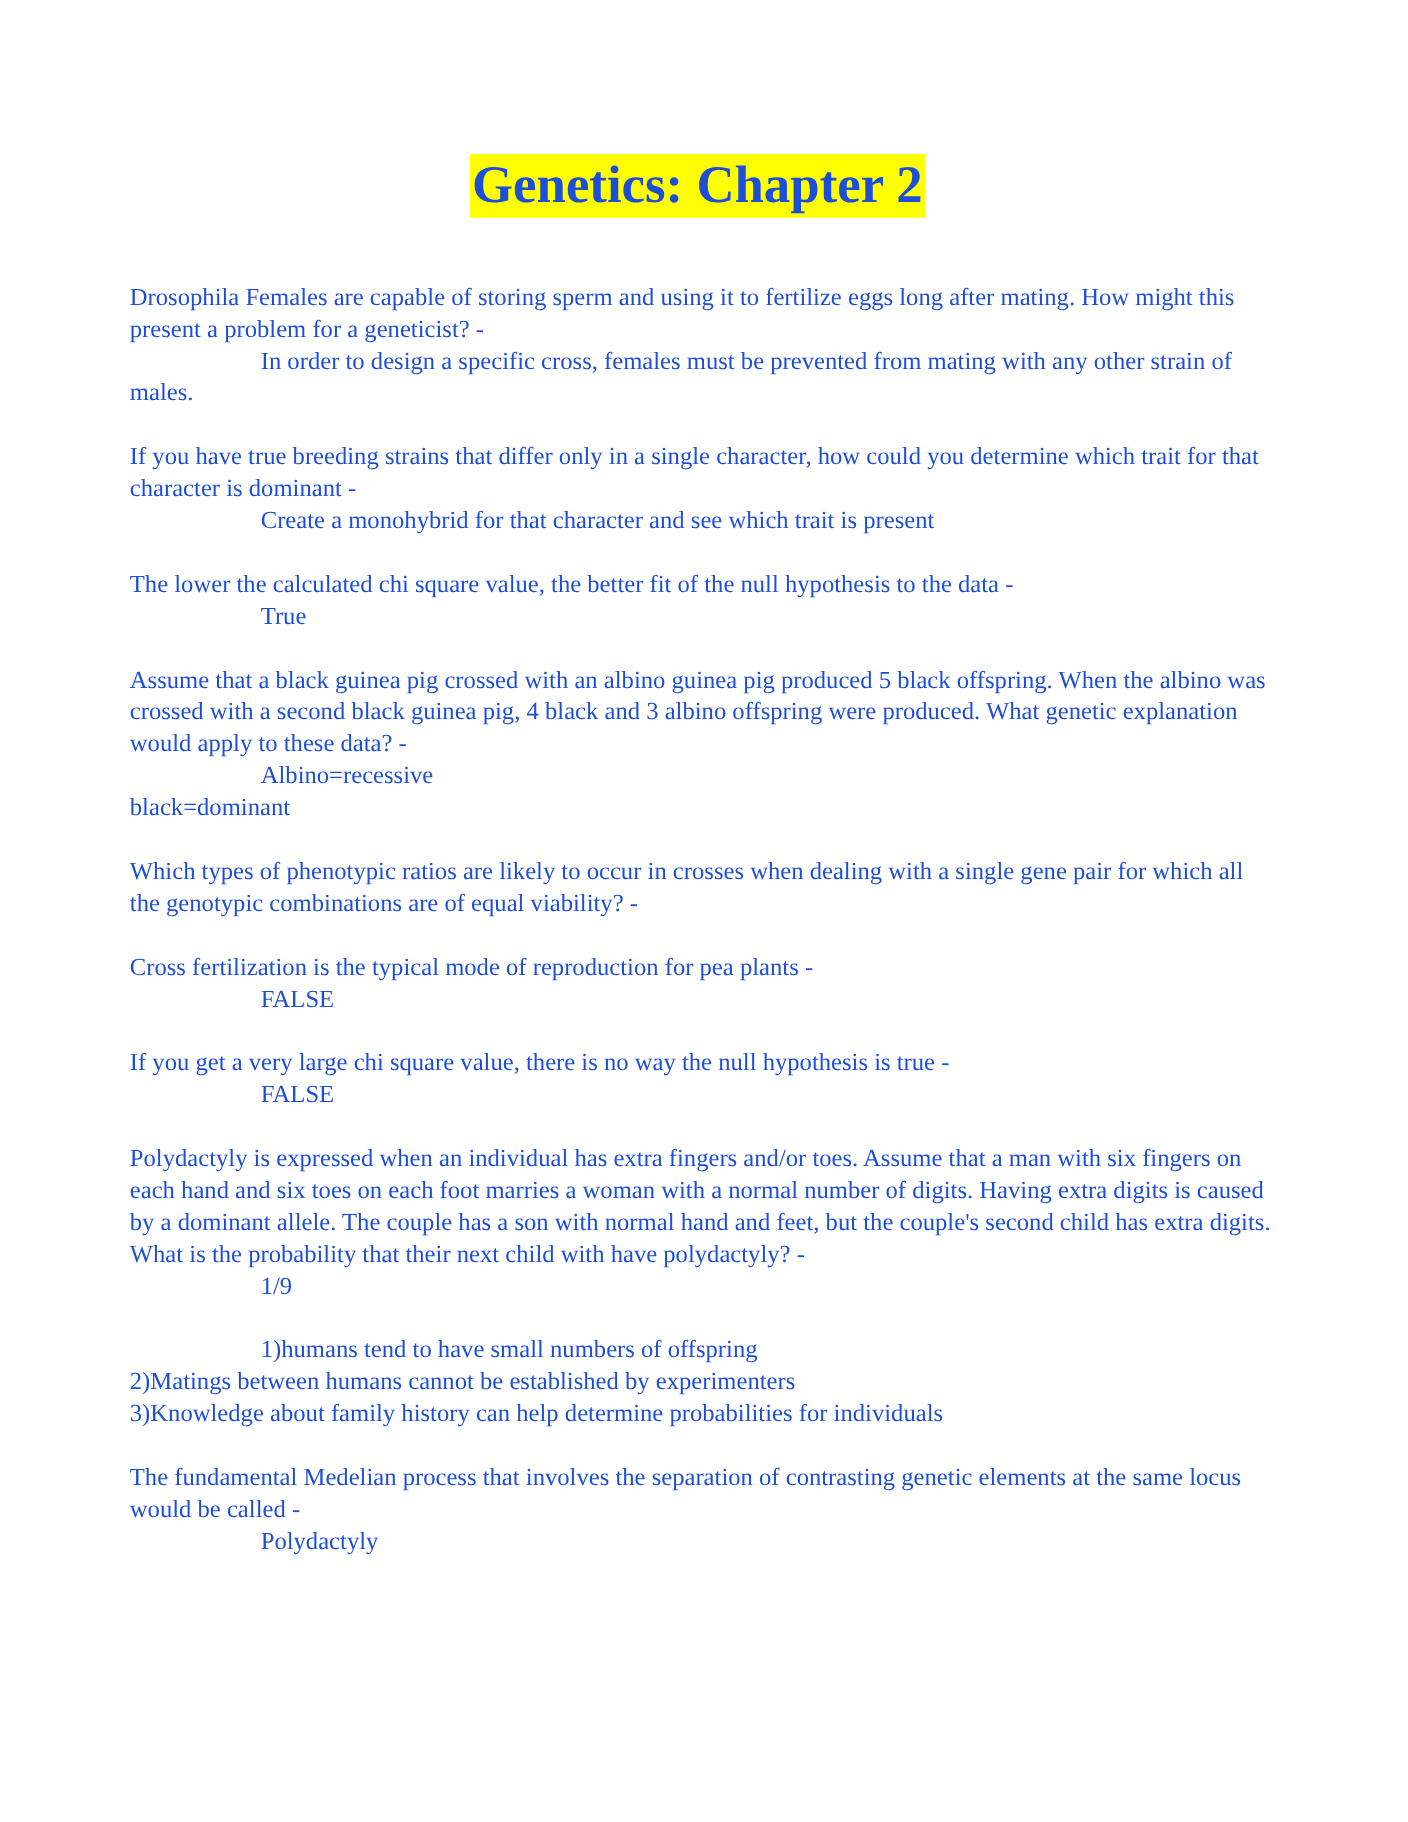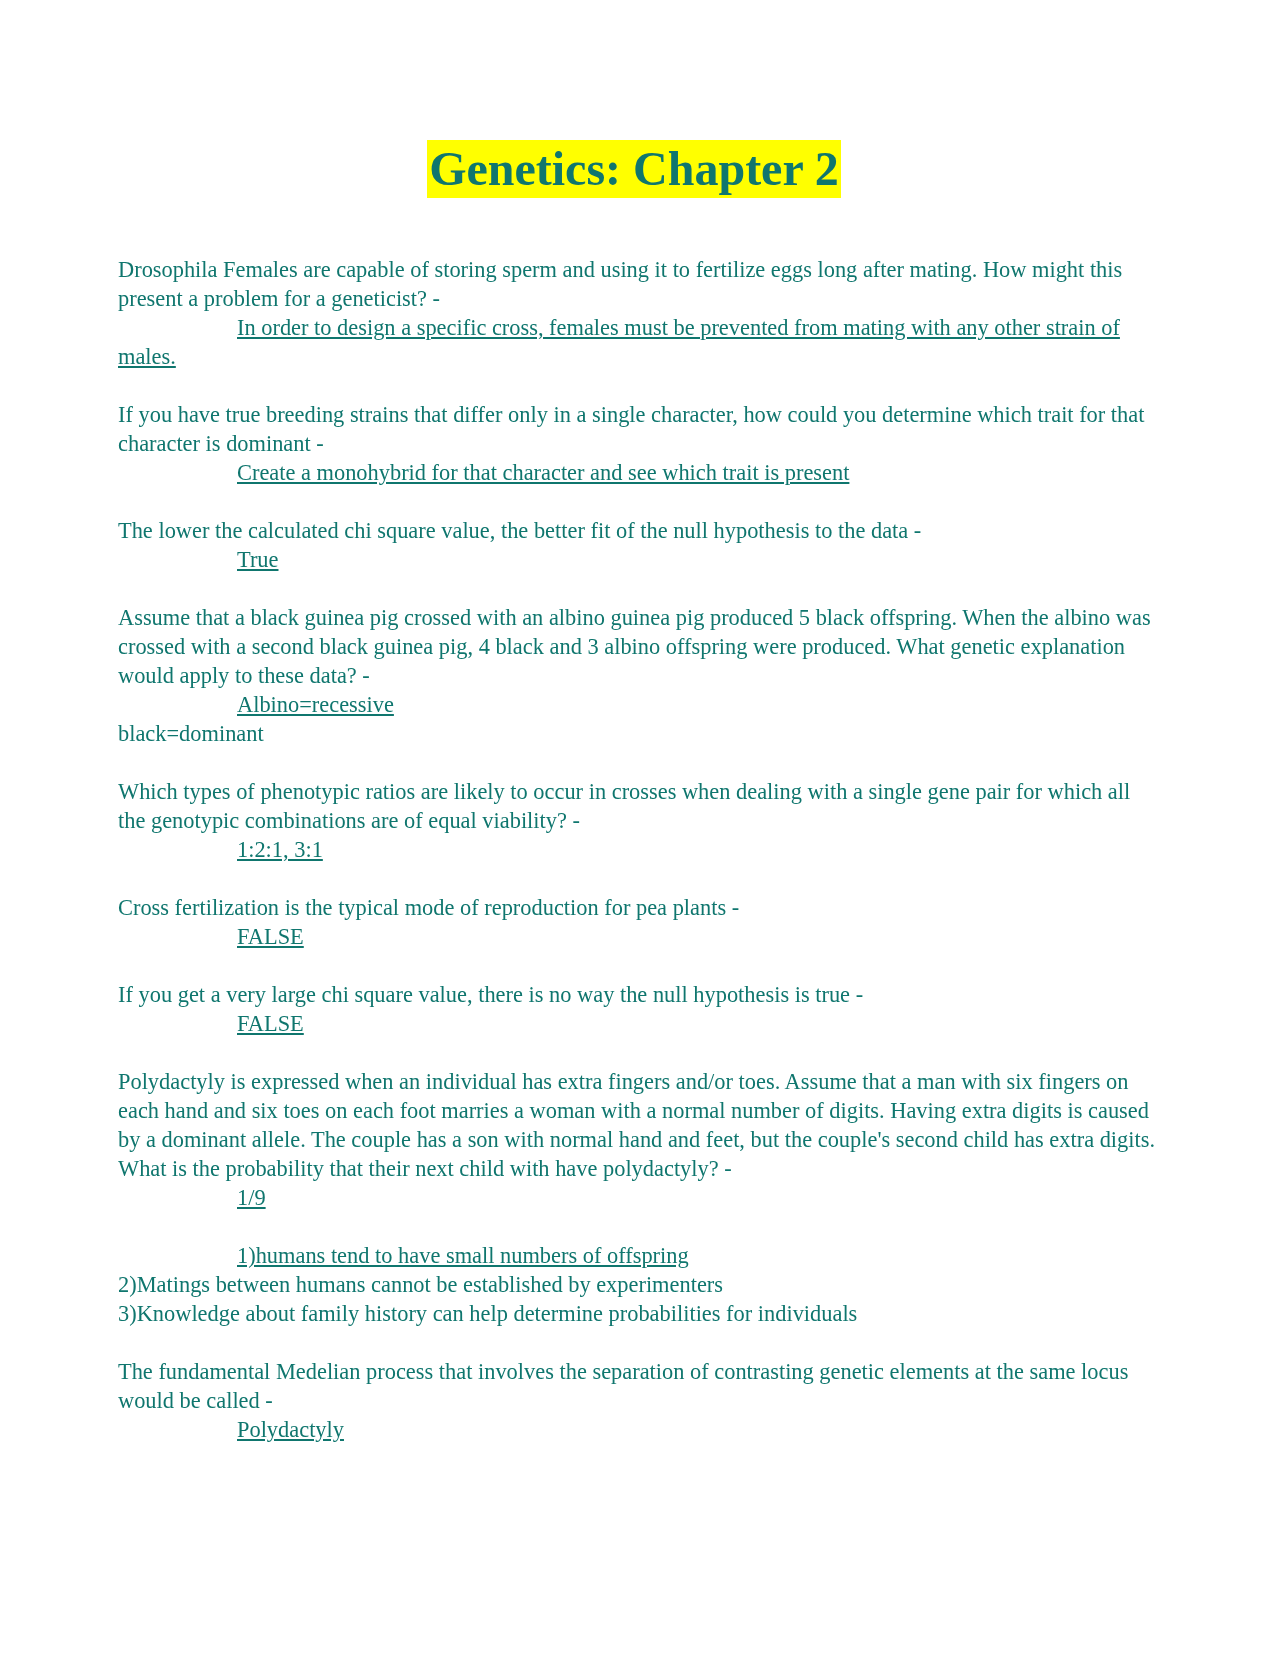--- a/index.html
+++ b/index.html
@@ -1,21 +1,21 @@
 <!DOCTYPE html>
 <html><head>
 <meta charset="utf-8">
 <style>
   html, body { margin: 0; padding: 0; background: #ffffff; }
   body { width: 1280px; height: 1656px; position: relative; overflow: hidden; }
   .page {
     position: absolute; left: 0; top: 0; width: 1280px; height: 1656px;
     background: #ffffff;
     font-family: "Liberation Serif", serif;
-    color: #0f766e;
+    color: #1d4ed8;
   }
   .title-wrap {
     position: absolute; top: 140px; left: 0; width: 1280px; text-align: center;
   }
   .title {
     display: inline-block;
     background: #ffff00;
     font-family: "Liberation Serif", serif;
     font-weight: bold;
     font-size: 48px;
@@ -23,21 +23,21 @@
     padding: 0 2px;
     margin-left: -12px;
   }
   .body {
     position: absolute; left: 118px; top: 243px; width: 1040px;
     font-size: 22.4px;
     line-height: 29px;
   }
   .qa { margin: 12px 0 29px 0; }
   .q, .a, .cont { display: block; }
-  .a { text-indent: 119px; text-decoration: underline; }
+  .a { text-indent: 119px; }
 </style>
 </head>
 <body>
 
 <div class="page">
   <div class="title-wrap">
     <span class="title">Genetics: Chapter 2</span>
   </div>
 
   <div class="body">
@@ -53,21 +53,20 @@
       <span class="q">The lower the calculated chi square value, the better fit of the null hypothesis to the data -</span>
       <span class="a">True</span>
     </div>
     <div class="qa">
       <span class="q">Assume that a black guinea pig crossed with an albino guinea pig produced 5 black offspring. When the albino was crossed with a second black guinea pig, 4 black and 3 albino offspring were produced. What genetic explanation would apply to these data? -</span>
       <span class="a">Albino=recessive</span>
       <span class="cont">black=dominant</span>
     </div>
     <div class="qa">
       <span class="q">Which types of phenotypic ratios are likely to occur in crosses when dealing with a single gene pair for which all the genotypic combinations are of equal viability? -</span>
-      <span class="a">1:2:1, 3:1</span>
     </div>
     <div class="qa">
       <span class="q">Cross fertilization is the typical mode of reproduction for pea plants -</span>
       <span class="a">FALSE</span>
     </div>
     <div class="qa">
       <span class="q">If you get a very large chi square value, there is no way the null hypothesis is true -</span>
       <span class="a">FALSE</span>
     </div>
     <div class="qa">

